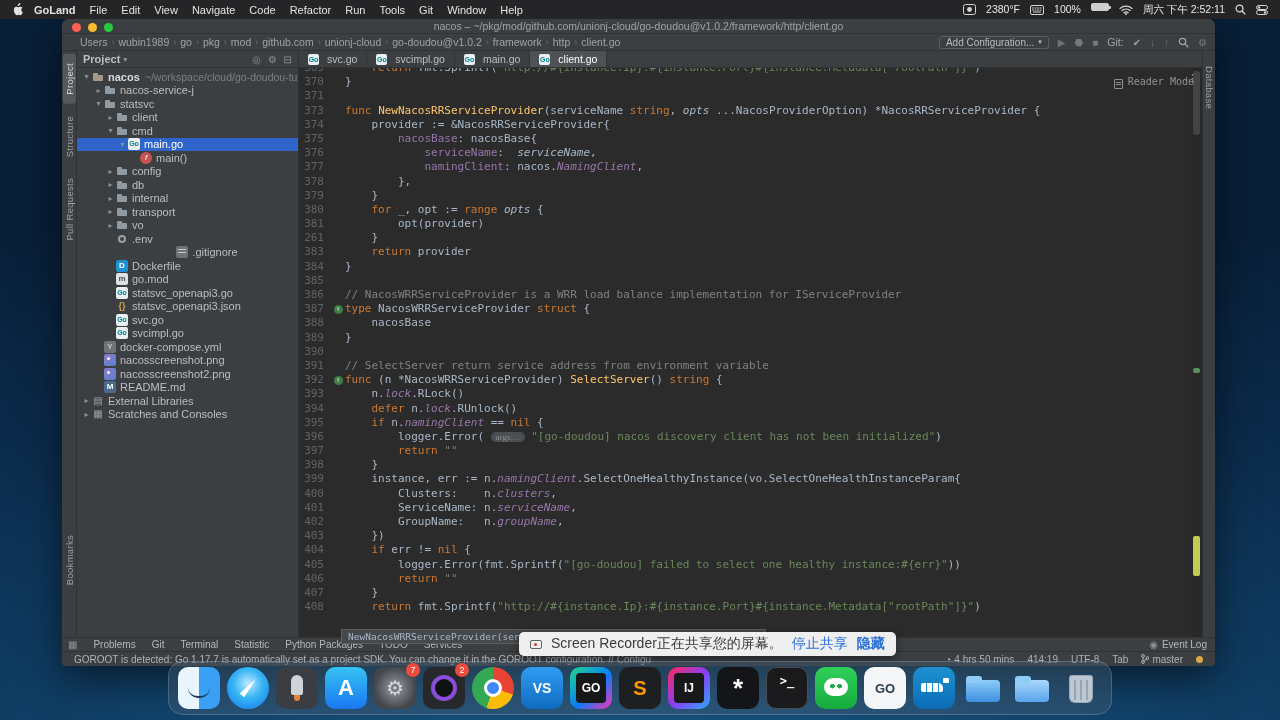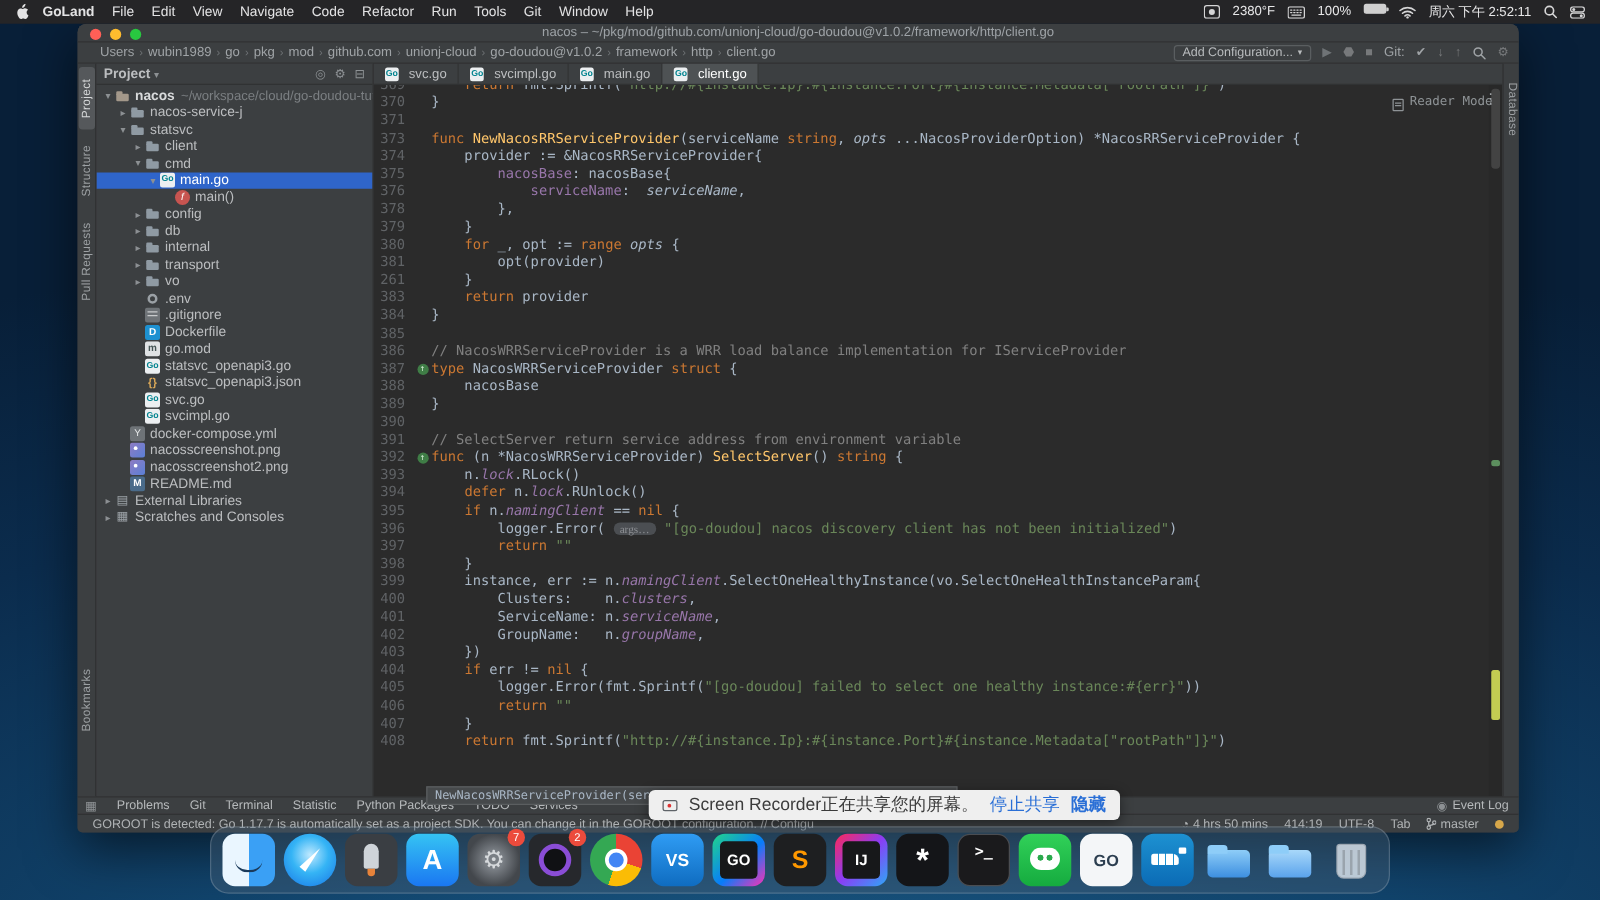--- a/index.html
+++ b/index.html
@@ -392,21 +392,21 @@
             <div class="trow" style="padding-left: 28px;">
               <span class="chev">▸</span>
               <span class="ti ti-folder"></span>
               <span class="tlabel">vo</span>
             </div>
             <div class="trow" style="padding-left: 28px;">
               <span class="chev"></span>
               <span class="ti ti-env"></span>
               <span class="tlabel">.env</span>
             </div>
-            <div class="trow" style="padding-left: 28px;">
+            <div class="trow" style="padding-left: 28px; justify-content: center;">
               <span class="chev"></span>
               <span class="ti ti-ignore"></span>
               <span class="tlabel">.gitignore</span>
             </div>
             <div class="trow" style="padding-left: 28px;">
               <span class="chev"></span>
               <span class="ti ti-docker"></span>
               <span class="tlabel">Dockerfile</span>
             </div>
             <div class="trow" style="padding-left: 28px;">
@@ -497,20 +497,21 @@
             <div class="smark g"></div>
             <div class="smark y"></div>
           </div>
         <div class="cl clip"><span class="ln">369</span><span class="gm"></span><span class="cd"><span class="tk-t">    </span><span class="tk-k">return</span><span class="tk-t"> fmt.Sprintf(</span><span class="tk-s">"http://#{instance.Ip}:#{instance.Port}#{instance.Metadata["rootPath"]}"</span><span class="tk-t">)</span></span></div>
             <div class="cl"><span class="ln">370</span><span class="gm"></span><span class="cd"><span class="tk-t">}</span></span></div>
             <div class="cl"><span class="ln">371</span><span class="gm"></span><span class="cd"></span></div>
             <div class="cl"><span class="ln">373</span><span class="gm"></span><span class="cd"><span class="tk-k">func</span><span class="tk-t"> </span><span class="tk-f">NewNacosRRServiceProvider</span><span class="tk-t">(serviceName </span><span class="tk-k">string</span><span class="tk-t">, </span><span class="tk-ti">opts</span><span class="tk-t"> ...NacosProviderOption) *NacosRRServiceProvider {</span></span></div>
             <div class="cl"><span class="ln">374</span><span class="gm"></span><span class="cd"><span class="tk-t">    provider := &amp;NacosRRServiceProvider{</span></span></div>
             <div class="cl"><span class="ln">375</span><span class="gm"></span><span class="cd"><span class="tk-t">        </span><span class="tk-p">nacosBase</span><span class="tk-t">: nacosBase{</span></span></div>
             <div class="cl"><span class="ln">376</span><span class="gm"></span><span class="cd"><span class="tk-t">            </span><span class="tk-p">serviceName</span><span class="tk-t">:  </span><span class="tk-ti">serviceName</span><span class="tk-t">,</span></span></div>
+            <div class="cl"><span class="ln">377</span><span class="gm"></span><span class="cd"><span class="tk-t">            </span><span class="tk-p">namingClient</span><span class="tk-t">: nacos.</span><span class="tk-pi">NamingClient</span><span class="tk-t">,</span></span></div>
             <div class="cl"><span class="ln">378</span><span class="gm"></span><span class="cd"><span class="tk-t">        },</span></span></div>
             <div class="cl"><span class="ln">379</span><span class="gm"></span><span class="cd"><span class="tk-t">    }</span></span></div>
             <div class="cl"><span class="ln">380</span><span class="gm"></span><span class="cd"><span class="tk-t">    </span><span class="tk-k">for</span><span class="tk-t"> _, opt := </span><span class="tk-k">range</span><span class="tk-t"> </span><span class="tk-ti">opts</span><span class="tk-t"> {</span></span></div>
             <div class="cl"><span class="ln">381</span><span class="gm"></span><span class="cd"><span class="tk-t">        opt(provider)</span></span></div>
             <div class="cl"><span class="ln">261</span><span class="gm"></span><span class="cd"><span class="tk-t">    }</span></span></div>
             <div class="cl"><span class="ln">383</span><span class="gm"></span><span class="cd"><span class="tk-t">    </span><span class="tk-k">return</span><span class="tk-t"> provider</span></span></div>
             <div class="cl"><span class="ln">384</span><span class="gm"></span><span class="cd"><span class="tk-t">}</span></span></div>
             <div class="cl"><span class="ln">385</span><span class="gm"></span><span class="cd"></span></div>
             <div class="cl"><span class="ln">386</span><span class="gm"></span><span class="cd"><span class="tk-c">// NacosWRRServiceProvider is a WRR load balance implementation for IServiceProvider</span></span></div>
             <div class="cl"><span class="ln">387</span><span class="gm"><span class="implball">↑</span></span><span class="cd"><span class="tk-k">type</span><span class="tk-t"> NacosWRRServiceProvider </span><span class="tk-k">struct</span><span class="tk-t"> {</span></span></div>

